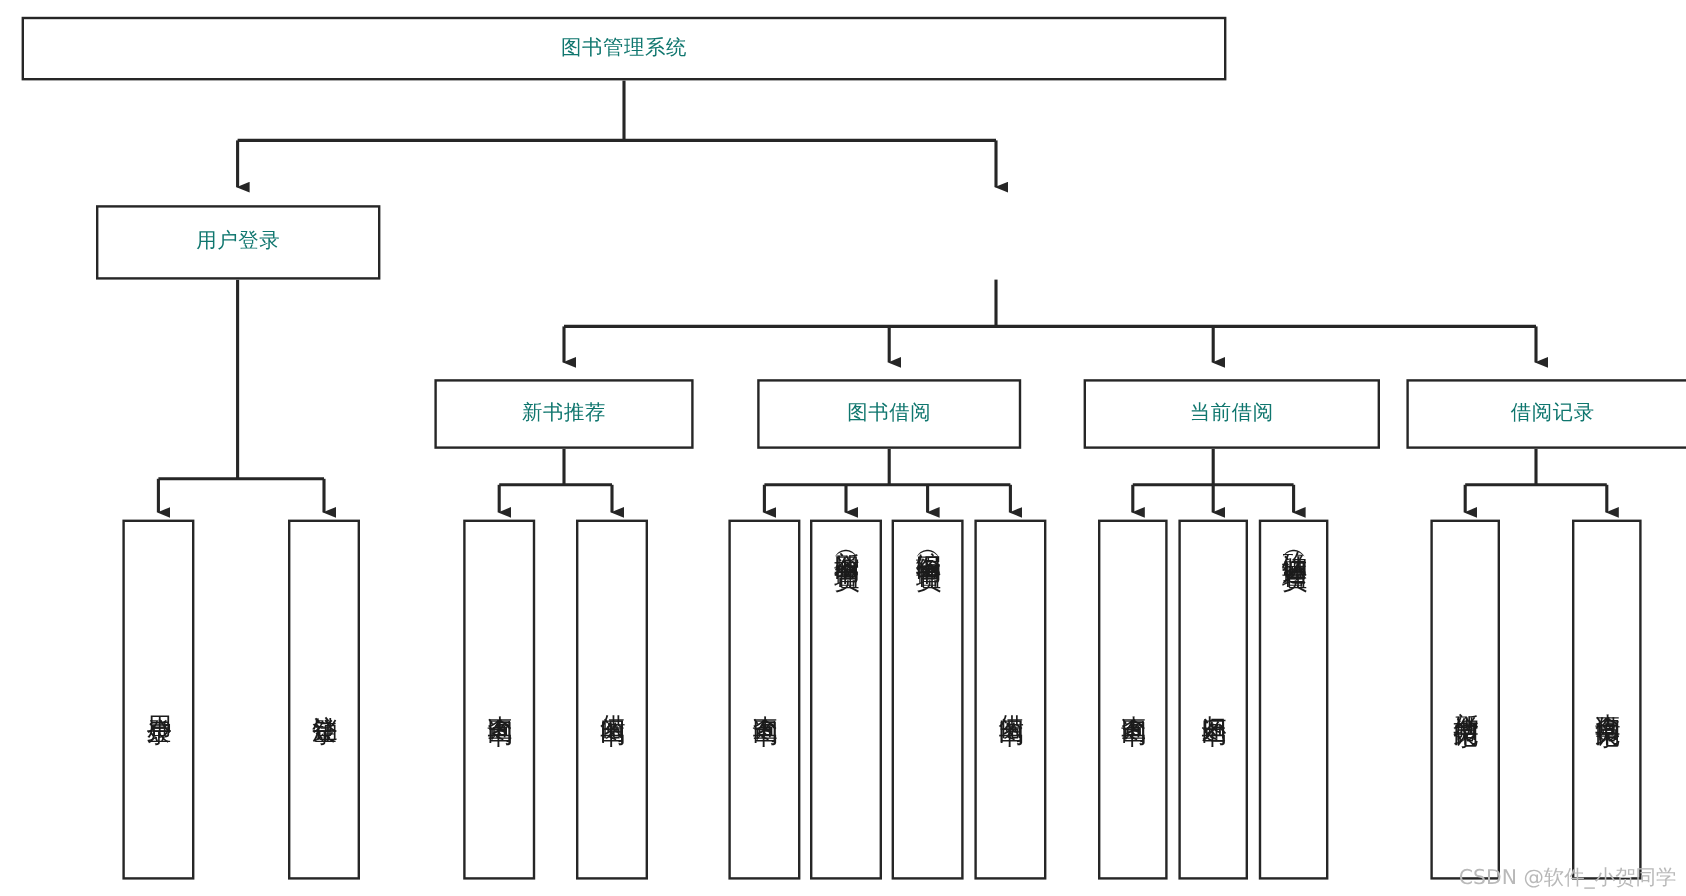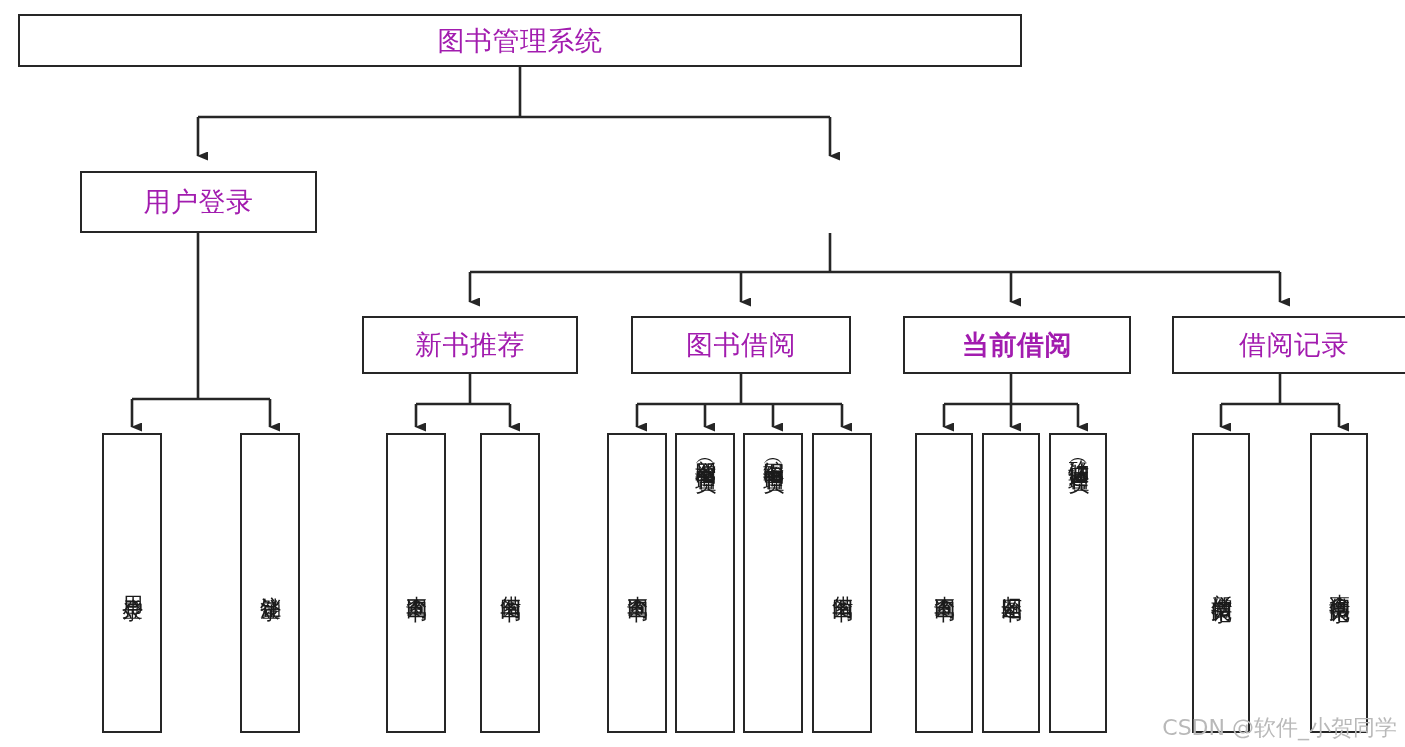--- a/index.html
+++ b/index.html
@@ -30,22 +30,22 @@
     position: absolute;
     box-sizing: border-box;
     border: 2px solid #262626;
     background: #ffffff;
     display: flex;
     align-items: center;
     justify-content: center;
     overflow: hidden;
   }
   .node-label-h {
-    font-size: 27px;
-    color: #a21caf;
+    font-size: 17px;
+    color: #0f766e;
     line-height: 1.15;
     white-space: nowrap;
     letter-spacing: 0.5px;
   }
   .node-label-v {
     writing-mode: vertical-rl;
     text-orientation: upright;
     font-size: 21px;
     color: #1b1b1b;
     line-height: 1.22;
@@ -58,21 +58,21 @@
     padding-top: 8px;
   }
   .leaf-box.center-v {
     align-items: center;
     padding-top: 0;
   }
   #watermark {
     position: absolute;
     right: 8px;
     bottom: 4px;
-    font-size: 22px;
+    font-size: 17px;
     color: #b9b9b9;
     white-space: nowrap;
     font-family: "DejaVu Sans", "Liberation Sans", sans-serif;
   }
 </style>
 </head>
 <body>
 
 <div id="diagram-root">
 
@@ -137,21 +137,21 @@
 
 
   <div class="node-box" style="left:631px; top:316px; width:220px; height:58px;">
     <span class="node-label-h">图书借阅</span>
   </div>
 
   <div class="node-box" style="left:362px; top:316px; width:216px; height:58px;">
     <span class="node-label-h">新书推荐</span>
   </div>
 
-  <div class="node-box" style="left:903px; top:316px; width:228px; height:58px;font-weight:bold;">
+  <div class="node-box" style="left:903px; top:316px; width:247px; height:58px;">
     <span class="node-label-h">当前借阅</span>
   </div>
 
   <div class="node-box" style="left:1172px; top:316px; width:244px; height:58px;">
     <span class="node-label-h">借阅记录</span>
   </div>
 
   <div class="node-box leaf-box center-v" style="left:102px; top:433px; width:60px; height:300px;">
     <span class="node-label-v">用户登录</span>
   </div>

